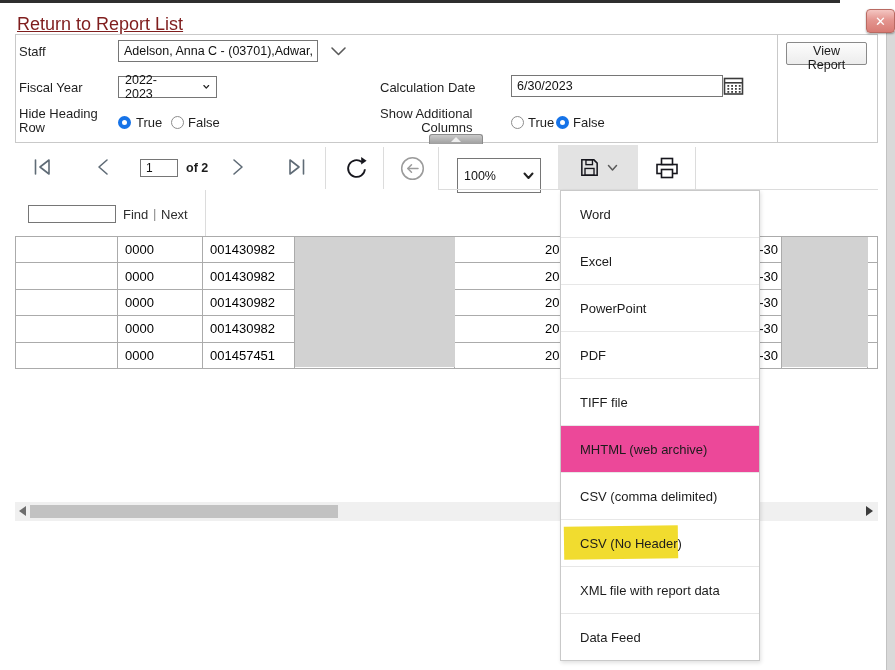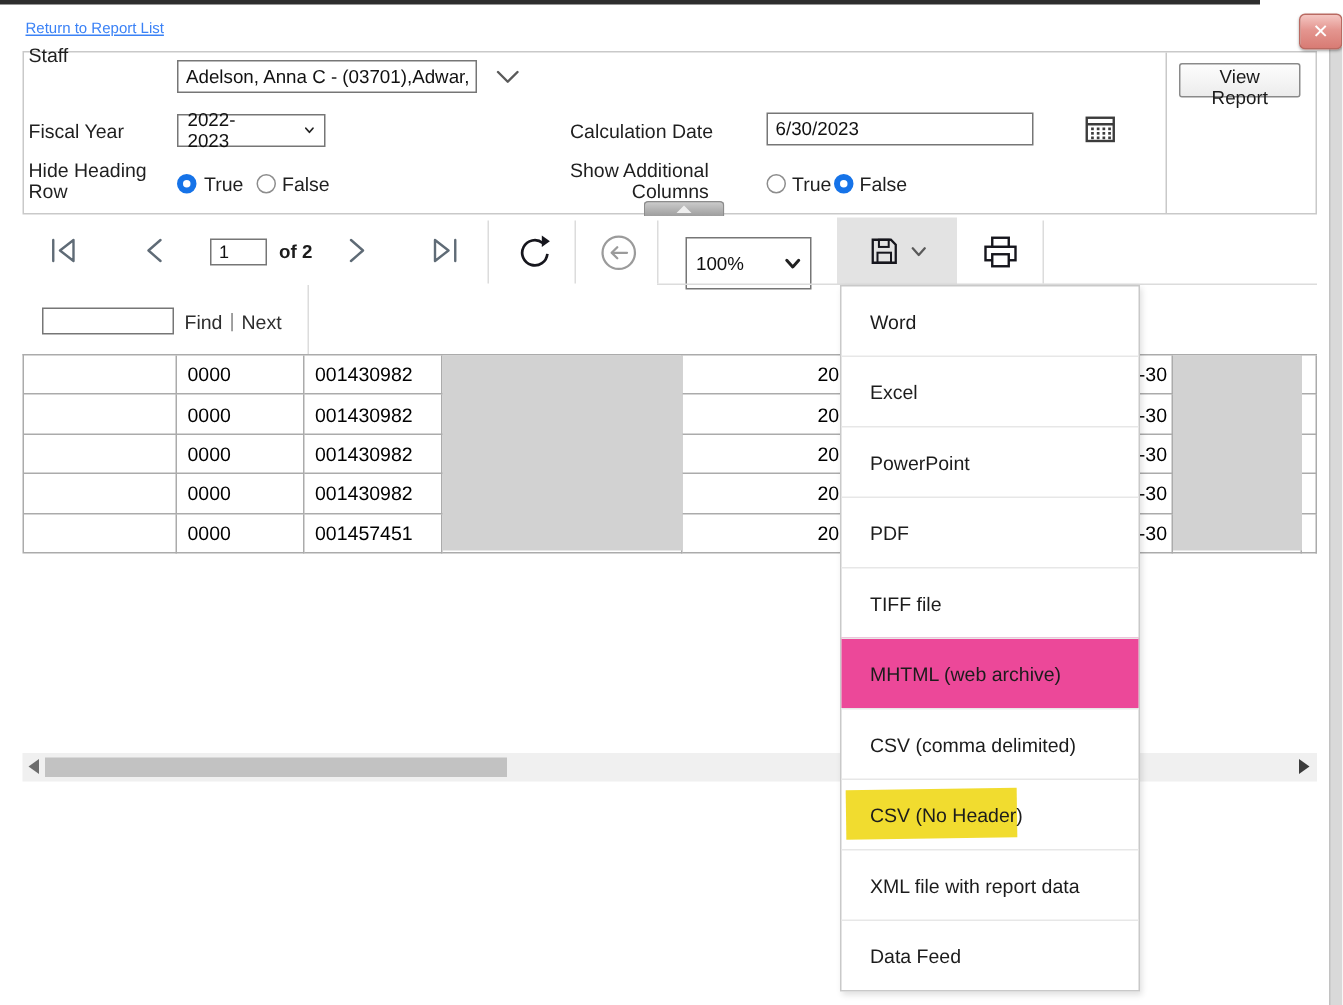--- a/index.html
+++ b/index.html
@@ -42,46 +42,46 @@
   <div class="abs" style="left:866px;top:9px;width:27px;height:22px;border-radius:4px;
        border:1px solid #b96a62;background:linear-gradient(180deg,#f4c6c2 0%,#e49690 45%,#d87b74 100%);
        box-shadow:0 1px 2px rgba(0,0,0,.35);display:flex;align-items:center;justify-content:center;
        color:#fff;font-size:13px;font-weight:bold;cursor:pointer;z-index:40;">
     <span>✕</span>
   </div>
 
   <div class="abs" style="left:886px;top:31px;width:9px;height:639px;background:#d9d9d9;
        border-left:1px solid #c2c2c2;"></div>
 
-  <a class="abs" style="left:17px;top:14px;font-size:10px;color:#3b82f6;text-decoration:underline;cursor:pointer;">Return to Report List</a>
+  <a class="abs" style="left:17px;top:14px;font-size:18px;color:#7f1d1d;text-decoration:underline;cursor:pointer;">Return to Report List</a>
 
   <div class="abs" style="left:15px;top:34px;width:863px;height:109px;box-sizing:border-box;
        border:1px solid #c9c9c9;background:#fff;"></div>
   <div class="abs" style="left:777px;top:35px;width:1px;height:107px;background:#c9c9c9;"></div>
 
   <button class="abs" style="left:786px;top:42px;width:81px;height:23px;box-sizing:border-box;
        border:1px solid #8a8a8a;border-radius:2px;background:linear-gradient(#fdfdfd,#ececec);
        font-family:inherit;font-size:12.5px;color:#1a1a1a;cursor:pointer;">View Report</button>
 
-  <div class="abs lbl" style="left:19px;top:30px;">Staff</div>
+  <div class="abs lbl" style="left:19px;top:45px;">Staff</div>
   <div class="abs txtinput" style="left:118px;top:40px;width:200px;height:22px;line-height:18px;">Adelson, Anna C - (03701),Adwar, D</div>
   <svg class="abs" style="left:330px;top:45px;" width="17" height="12" viewBox="0 0 17 12">
     <polyline points="2,3 8.5,9.5 15,3" fill="none" stroke="#5a5a5a" stroke-width="1.6" stroke-linecap="round" stroke-linejoin="round"></polyline>
   </svg>
 
   <div class="abs lbl" style="left:19px;top:81px;">Fiscal Year</div>
   <div class="abs fakeselect" style="left:118px;top:76px;width:99px;height:22px;gap:43px;">
     <span>2022-2023</span>
     <svg width="11" height="8" viewBox="0 0 11 8">
       <polyline points="1.5,1.5 5.5,6 9.5,1.5" fill="none" stroke="#222" stroke-width="2" stroke-linecap="round" stroke-linejoin="round"></polyline>
     </svg>
   </div>
 
   <div class="abs lbl" style="left:380px;top:81px;">Calculation Date</div>
-  <div class="abs txtinput" style="left:511px;top:75px;width:178px;height:22px;line-height:18px;">6/30/2023</div>
+  <div class="abs txtinput" style="left:511px;top:75px;width:212px;height:22px;line-height:18px;">6/30/2023</div>
   <svg class="abs" style="left:723px;top:76px;" width="21" height="20" viewBox="0 0 21 20">
     <rect x="1.5" y="2.5" width="18" height="15.5" fill="none" stroke="#3c3c3c" stroke-width="1.6"></rect>
     <line x1="1.5" y1="6.8" x2="19.5" y2="6.8" stroke="#3c3c3c" stroke-width="1.6"></line>
     <g fill="#3c3c3c">
       <rect x="4.4" y="9" width="1.8" height="1.8"></rect>
         <rect x="8.2" y="9" width="1.8" height="1.8"></rect>
       <rect x="12" y="9" width="1.8" height="1.8"></rect>
         <rect x="15.8" y="9" width="1.8" height="1.8"></rect>
       <rect x="4.4" y="12" width="1.8" height="1.8"></rect>
         <rect x="8.2" y="12" width="1.8" height="1.8"></rect>

